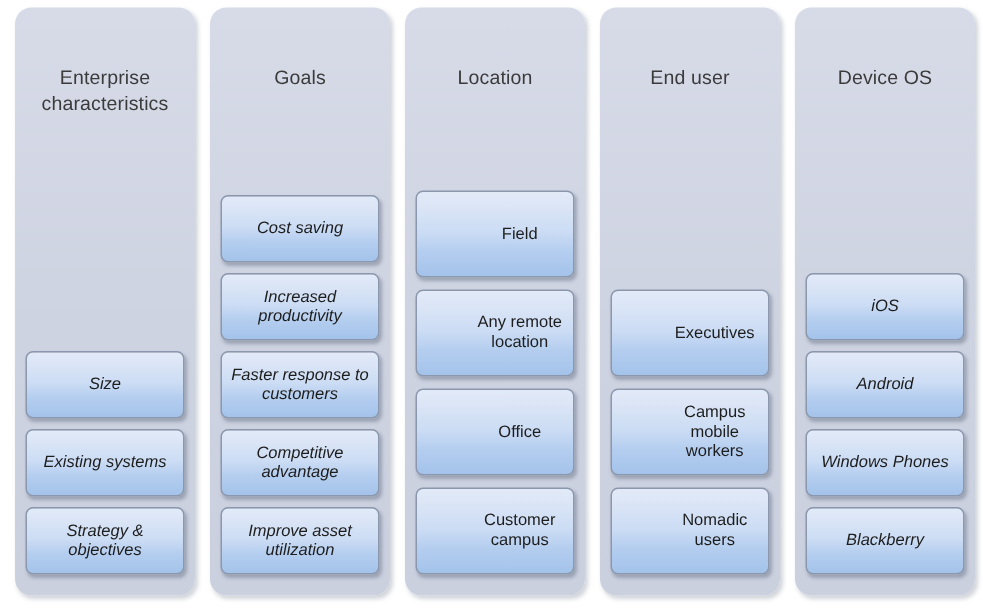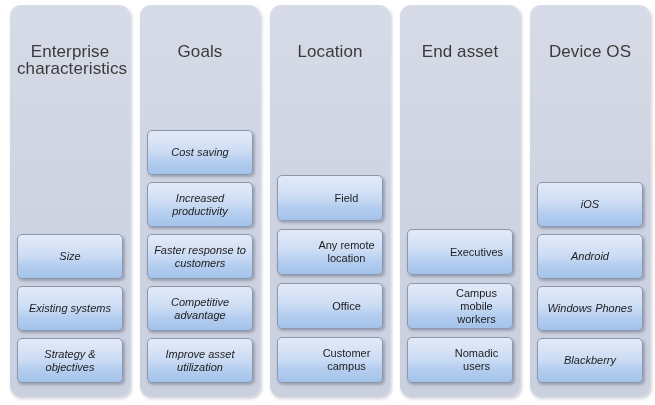--- a/index.html
+++ b/index.html
@@ -40,21 +40,21 @@
     margin-right: 10px;
     padding: 0 7px;
   }
   .column:last-child {
     margin-right: 0;
   }
 
   .column-title {
     width: 100%;
     text-align: center;
-    font-size: 17px;
+    font-size: 13px;
     line-height: 17px;
     color: #3b3b3b;
     letter-spacing: 0.1px;
     padding-top: 38px;
     box-sizing: border-box;
     -webkit-font-smoothing: antialiased;
   }
 
   .boxes {
     width: 100%;
@@ -88,21 +88,21 @@
     margin-bottom: 7px;
     -webkit-font-smoothing: antialiased;
   }
   .box:last-child {
     margin-bottom: 0;
   }
 
   
   .column.count-5 .box { height: 45px; font-style: italic; }
   
-  .column.count-4 .box { height: 46px; margin-bottom: 8px; padding-left: 36px; }
+  .column.count-4 .box { height: 58px; margin-bottom: 8px; padding-left: 36px; }
   .column.count-4 .box:last-child { margin-bottom: 0; }
 
   .box-label {
     display: block;
     width: 100%;
   }
 </style>
 </head>
 <body>
 
@@ -156,21 +156,21 @@
       <div class="box">
           <span class="box-label">Office</span>
         </div>
       <div class="box">
           <span class="box-label">Customer campus</span>
         </div>
     </div>
   </div>
 
   <div class="column count-4">
-    <div class="column-title">End asset</div>
+    <div class="column-title">End user</div>
     <div class="boxes">
       <div class="box">
           <span class="box-label">Executives</span>
         </div>
       <div class="box">
           <span class="box-label">Campus mobile workers</span>
         </div>
       <div class="box">
           <span class="box-label">Nomadic users</span>
         </div>

